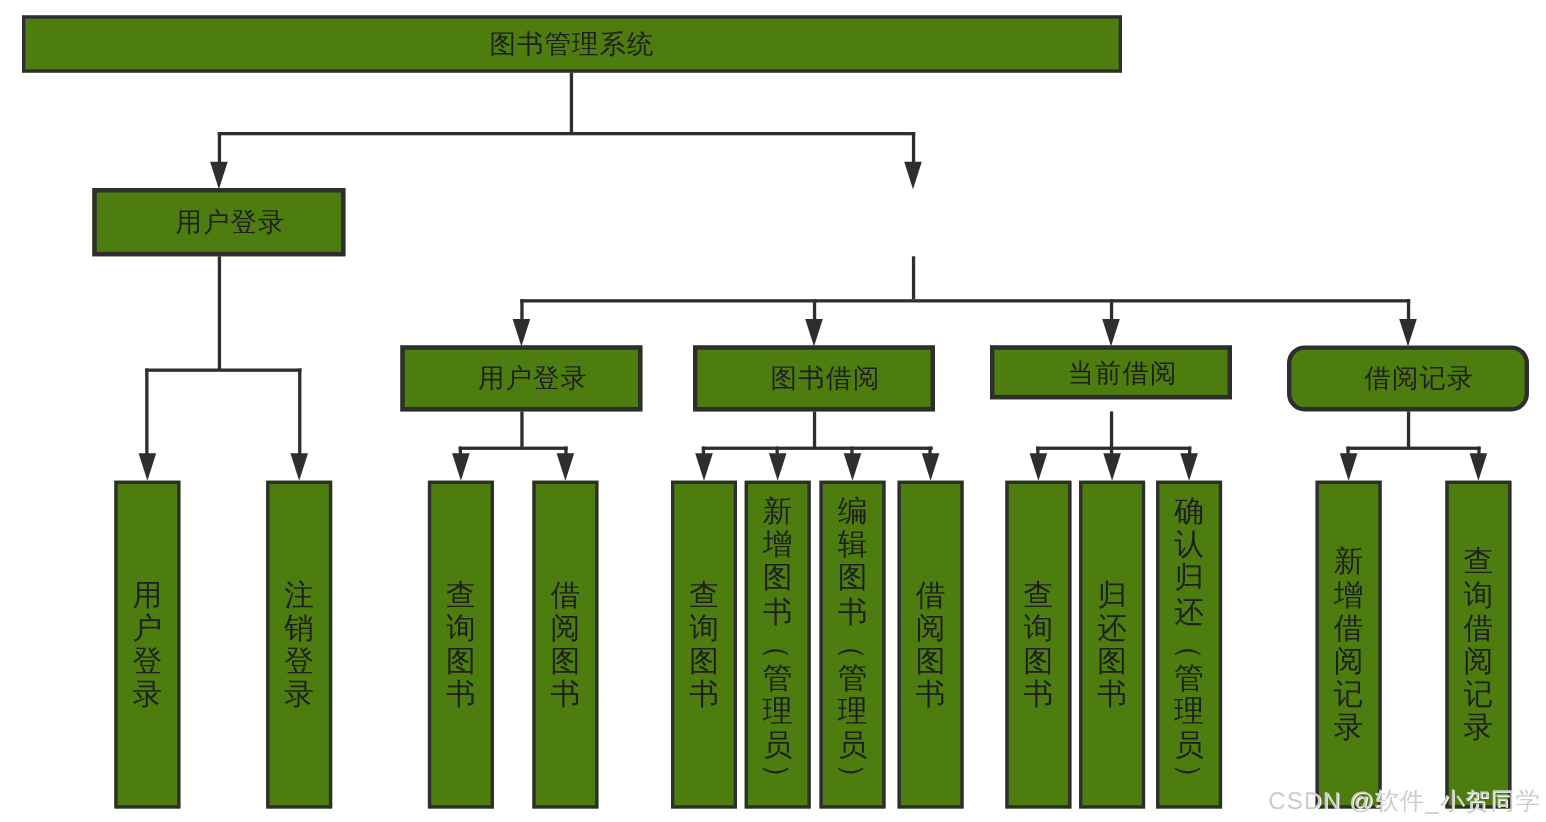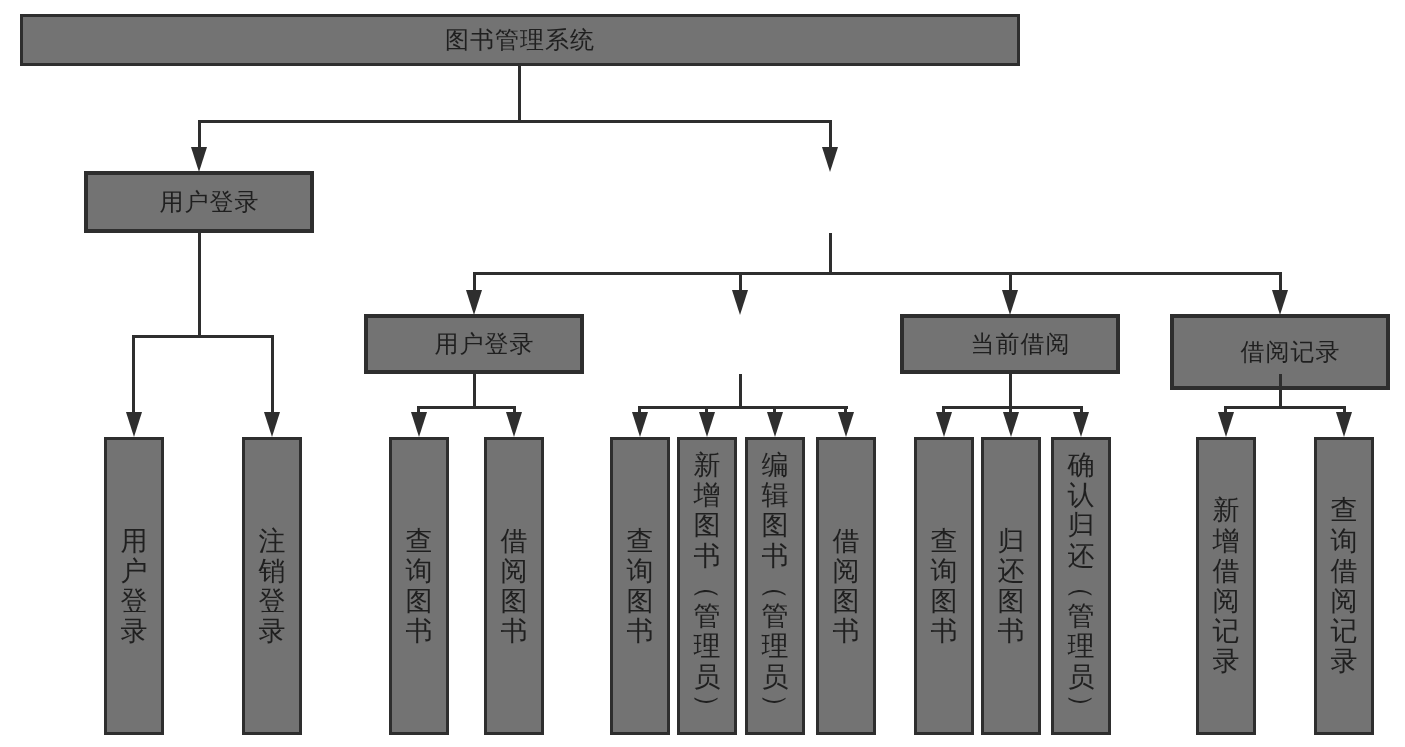--- a/index.html
+++ b/index.html
@@ -8,21 +8,21 @@
     --bg:#ffffff;
     --wm:#cccccc;
   }
   html,body{margin:0;padding:0;background:var(--bg);}
   body{font-family:"Liberation Sans","DejaVu Sans",sans-serif;}
   #stage{
     position:relative;width:1405px;height:747px;background:var(--bg);
     overflow:hidden;color:var(--text);
   }
   .box{
-    position:absolute;background:#737373;border:3px solid var(--line);
+    position:absolute;background:#4d7c0f;border:3px solid var(--line);
     display:flex;align-items:center;justify-content:center;
     box-sizing:border-box;color:var(--text);
   }
   .hdr{font-size:24px;letter-spacing:1px;}
   .lv2,.lv3{border-width:4px;padding-left:21px;}
   .leaf{border-width:3px;}
   .leaf .vlabel{display:flex;flex-direction:column;align-items:center;}
   .vchar{display:block;font-size:27px;line-height:1.12;text-align:center;}
   .vchar.rot{transform:rotate(90deg);}
   .vline{position:absolute;width:3px;background:var(--line);}
@@ -71,24 +71,27 @@
   <div class="vline" style="left:1009px;top:272px;height:22px;"></div>
   <div class="vline" style="left:1279px;top:272px;height:22px;"></div>
   <div class="arrow" style="left:466px;top:290px;"></div>
   <div class="arrow" style="left:732px;top:290px;"></div>
   <div class="arrow" style="left:1002px;top:290px;"></div>
   <div class="arrow" style="left:1272px;top:290px;"></div>
 
   <div class="box hdr lv3" style="left:364px;top:314px;width:220px;height:60px;">
     <span>用户登录</span>
   </div>
-  <div class="box hdr lv3" style="left:900px;top:314px;width:220px;height:60px;">
+  <div class="box hdr lv3" style="left:630px;top:314px;width:220px;height:60px;">
+    <span>图书借阅</span>
+  </div>
+  <div class="box hdr lv3" style="left:900px;top:314px;width:220px;height:49px;">
     <span>当前借阅</span>
   </div>
-  <div class="box hdr lv3" style="left:1170px;top:314px;width:220px;height:76px;">
+  <div class="box hdr lv3" style="left:1170px;top:314px;width:220px;height:60px;border-radius:16px;">
     <span>借阅记录</span>
   </div>
 
   <div class="vline" style="left:473px;top:374px;height:34px;"></div>
   <div class="hline" style="left:417px;top:406px;width:99px;"></div>
   <div class="vline" style="left:417px;top:406px;height:10px;"></div>
   <div class="vline" style="left:513px;top:406px;height:10px;"></div>
   <div class="arrow" style="left:411px;top:412px;"></div>
   <div class="arrow" style="left:506px;top:412px;"></div>
 
@@ -240,14 +243,15 @@
     <span class="vlabel">
         <span class="vchar">查</span>
         <span class="vchar">询</span>
         <span class="vchar">借</span>
         <span class="vchar">阅</span>
         <span class="vchar">记</span>
         <span class="vchar">录</span>
       </span>
   </div>
 
+  <div class="watermark">CSDN @软件_小贺同学</div>
 
 </div>
 
 </body></html>

